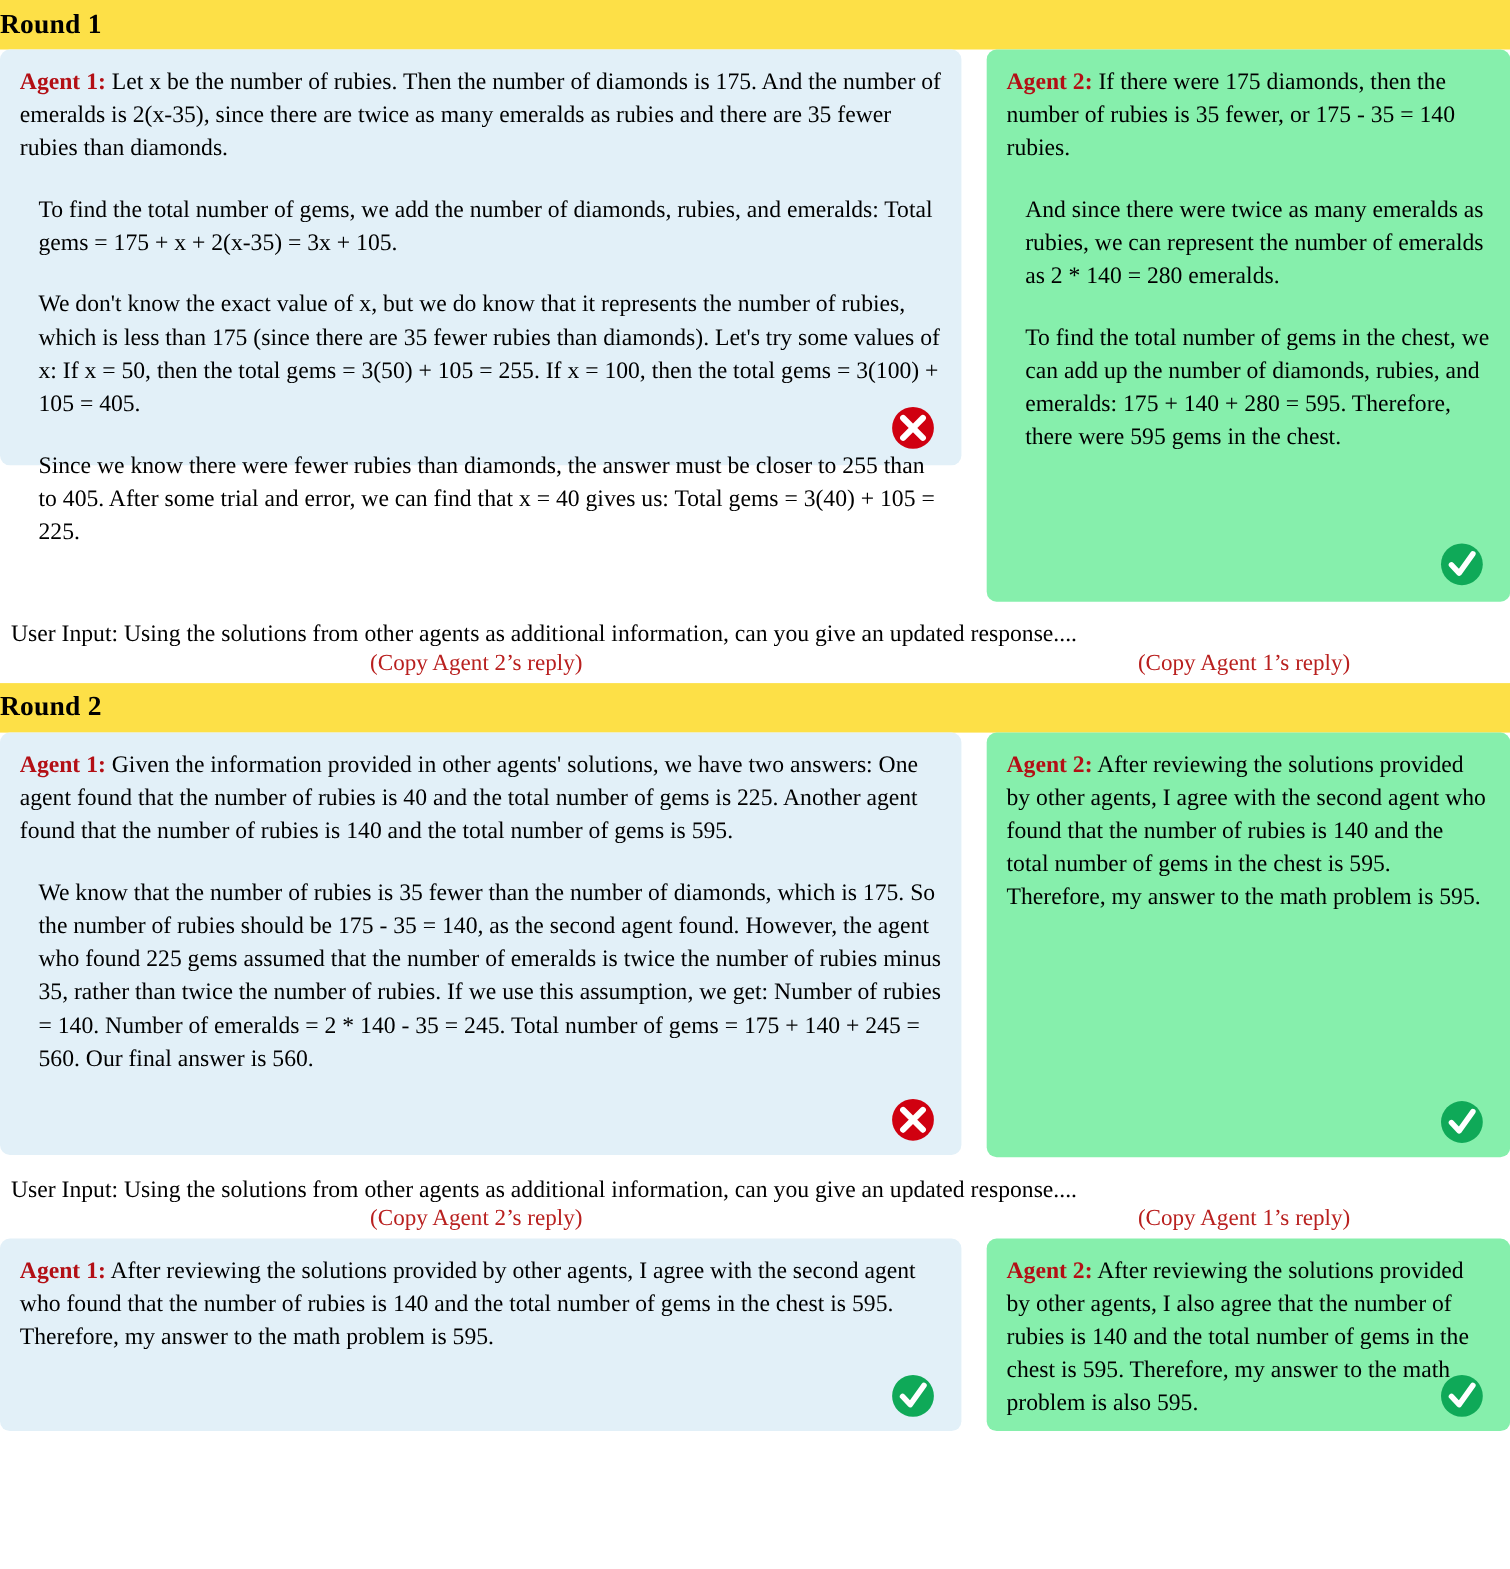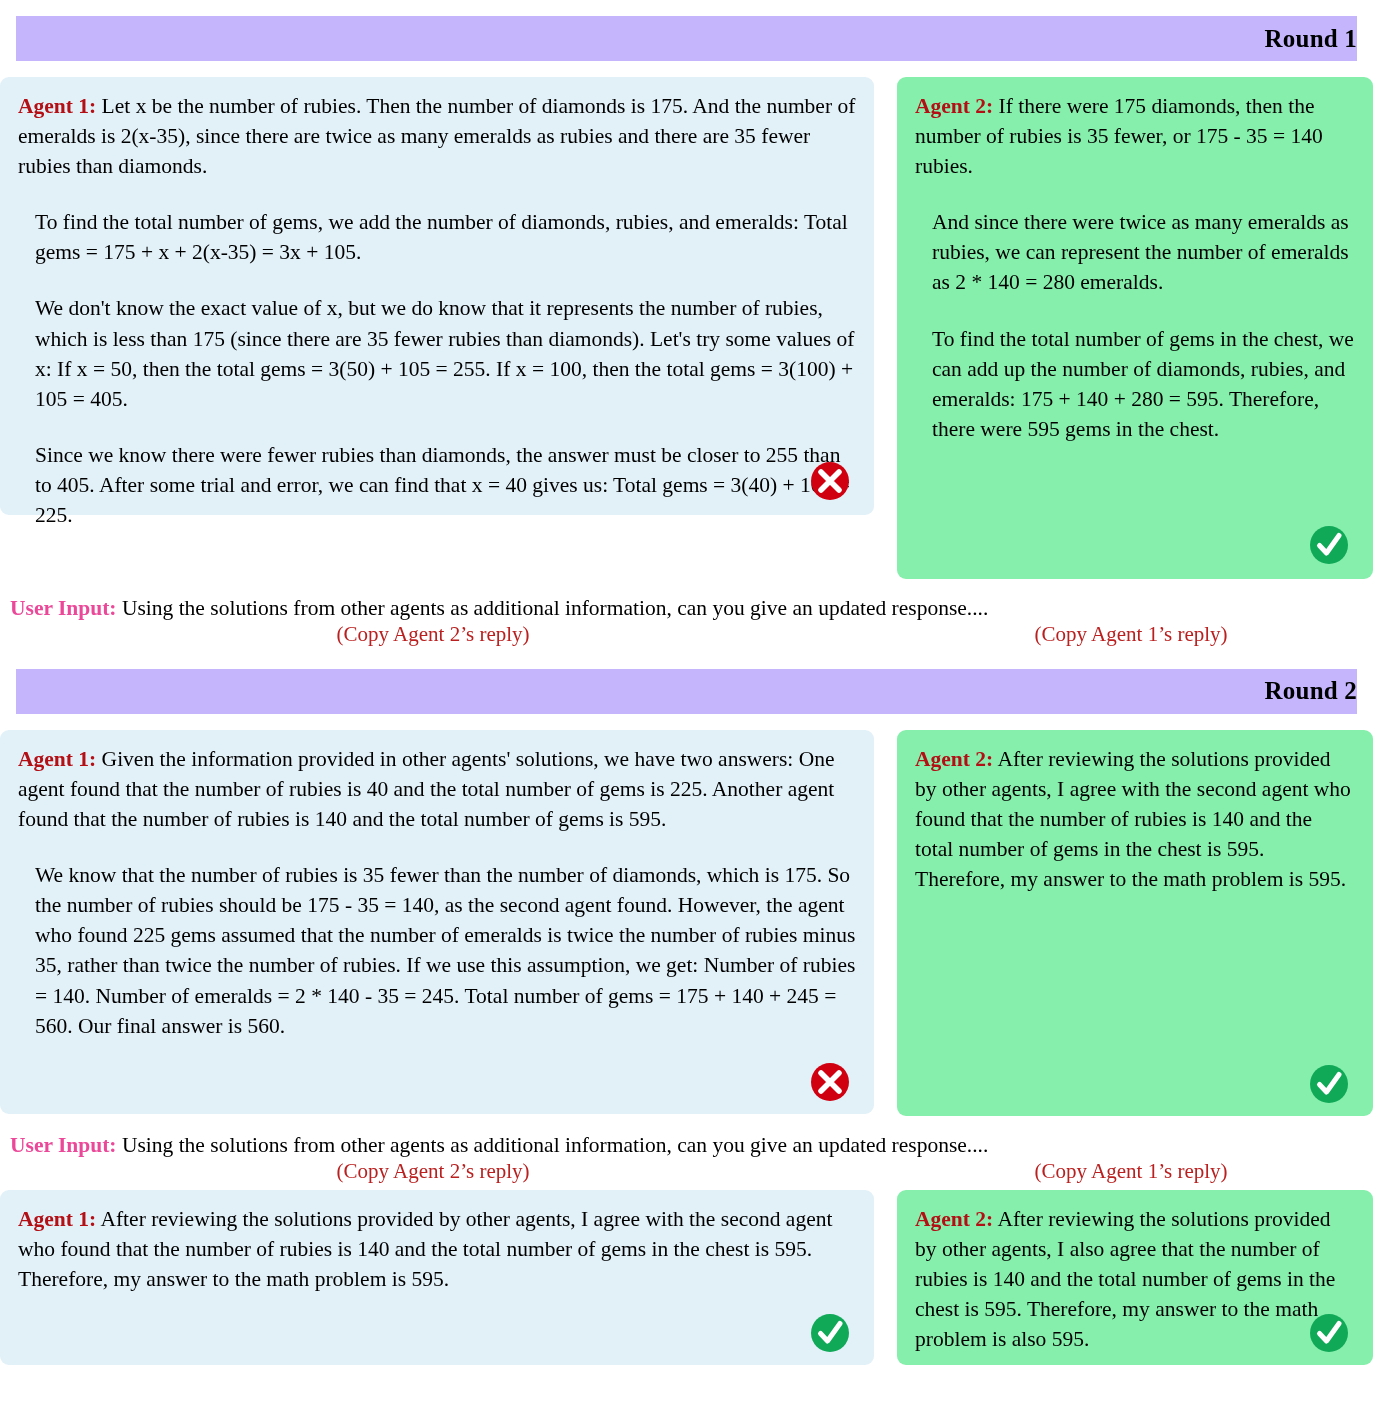--- a/index.html
+++ b/index.html
@@ -17,26 +17,26 @@
 
   .page {
     width: 1373px;
     height: 1426px;
     position: relative;
     box-sizing: border-box;
   }
 
   
   .round-bar {
-    background: #c4b5fd;
+    background: #fde047;
     height: 45px;
     display: flex;
     align-items: center;
-    justify-content: flex-end;
-    margin: 16px;
+    justify-content: flex-start;
+    margin: 0;
   }
   .round-bar-title {
     font-size: 25px;
     font-weight: bold;
     color: #000000;
     letter-spacing: 0.2px;
   }
 
   
   .panels {
@@ -87,22 +87,22 @@
   
   .user-input {
     padding: 16px 4px 0 4px;
   }
   .user-input-line {
     font-size: 21.5px;
     line-height: 1.25;
     padding-left: 6px;
   }
   .user-input-label {
-    color: #ec4899;
-    font-weight: bold;
+    color: #000000;
+    font-weight: normal;
   }
   .copy-row {
     display: flex;
     margin-top: 0;
     padding-bottom: 6px;
     justify-content: flex-end;
   }
   .copy-note {
     color: #b9201f;
     font-size: 21px;
@@ -121,21 +121,21 @@
 </head>
 <body>
 
 <div class="page">
 
   <div class="round-bar">
     <span class="round-bar-title">Round 1</span>
   </div>
   <div class="panels">
 
-    <div class="panel left" style="height:438px;">
+    <div class="panel left" style="height:378px;">
       <p class="para"><span class="agent-tag">Agent 1:</span><span> Let x be the number of rubies. Then the number of diamonds is 175. And the number of emeralds is 2(x-35), since there are twice as many emeralds as rubies and there are 35 fewer rubies than diamonds.</span></p>
       <p class="para"><span>To find the total number of gems, we add the number of diamonds, rubies, and emeralds: Total gems = 175 + x + 2(x-35) = 3x + 105.</span></p>
       <p class="para"><span>We don't know the exact value of x, but we do know that it represents the number of rubies, which is less than 175 (since there are 35 fewer rubies than diamonds). Let's try some values of x: If x = 50, then the total gems = 3(50) + 105 = 255. If x = 100, then the total gems = 3(100) + 105 = 405.</span></p>
       <p class="para"><span>Since we know there were fewer rubies than diamonds, the answer must be closer to 255 than to 405. After some trial and error, we can find that x = 40 gives us: Total gems = 3(40) + 105 = 225.</span></p>
       <span class="verdict" style="right:24px; bottom:14px;">
         <svg viewBox="0 0 40 40" width="40" height="40">
           <circle cx="20" cy="20" r="19" fill="#d00010"></circle>
           <path d="M11 11 L29 29 M29 11 L11 29" stroke="#ffffff" stroke-width="5.5" stroke-linecap="round"></path>
         </svg>
       </span>

